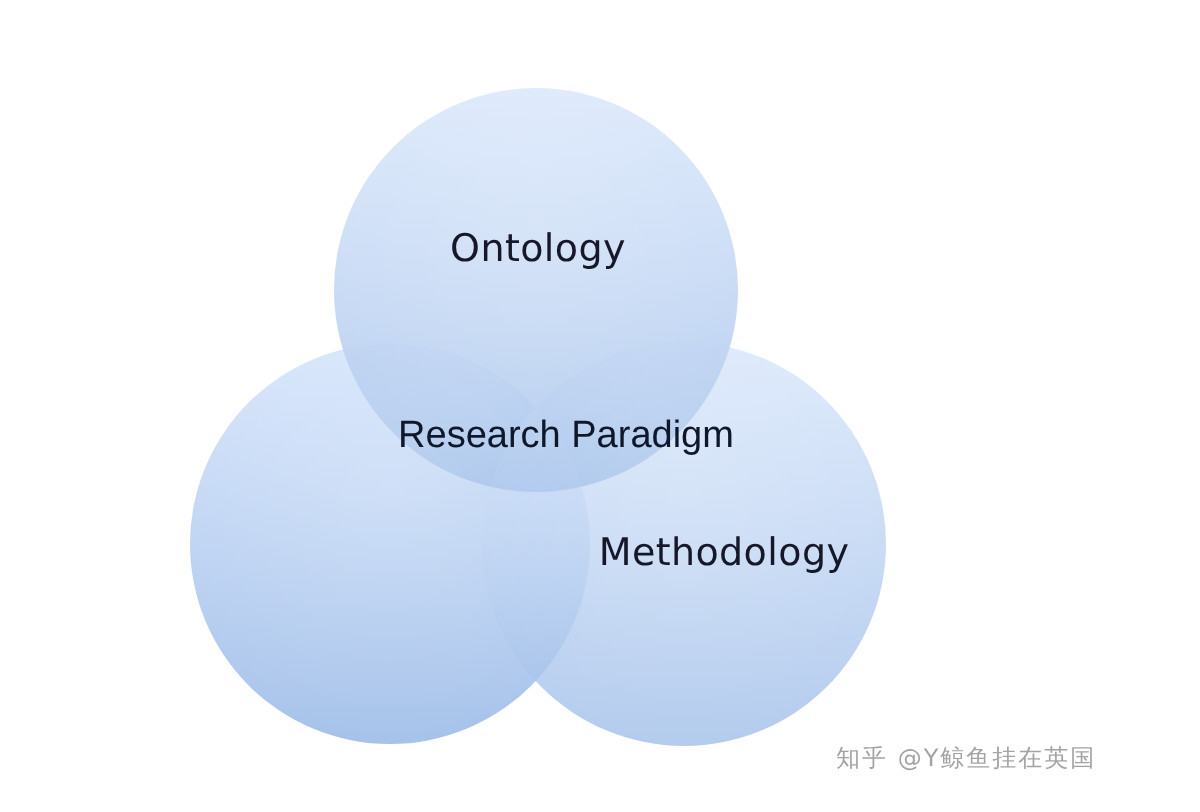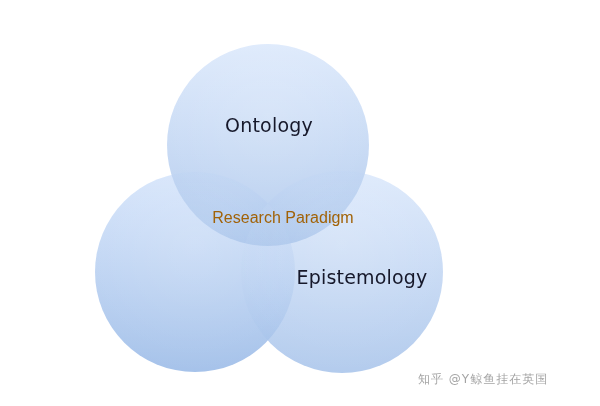--- a/index.html
+++ b/index.html
@@ -29,22 +29,22 @@
       transform: translate(-50%, -50%);
       line-height: 1;
     }
     .label.set {
       font-size: 19px;
       color: #16182a;
       letter-spacing: 0.2px;
     }
     .label.center {
       font-family: "Liberation Sans", sans-serif;
-      font-size: 16px;
-      color: #a16207;
+      font-size: 19px;
+      color: #0f172a;
     }
     .watermark {
       position: absolute;
       left: 418px;
       top: 371px;
       font-size: 12px;
       color: #9a9a9a;
       white-space: nowrap;
       letter-spacing: 1px;
       opacity: 0.9;
@@ -71,17 +71,17 @@
     <circle cx="342" cy="272" r="101" fill="url(#circGrad)" fill-opacity="0.85"></circle>
 
     <circle cx="268" cy="145" r="101" fill="url(#circGrad)" fill-opacity="0.85"></circle>
 
     <circle cx="268" cy="145" r="101" fill="url(#glow)"></circle>
     <circle cx="195" cy="272" r="100" fill="url(#glow)"></circle>
     <circle cx="342" cy="272" r="101" fill="url(#glow)"></circle>
   </svg>
 
   <div class="label set" style="left:269px; top:125px;">Ontology</div>
-  <div class="label set" style="left:362px; top:277px;">Epistemology</div>
+  <div class="label set" style="left:362px; top:277px;">Methodology</div>
   <div class="label center" style="left:283px; top:218px;">Research Paradigm</div>
 
   <div class="watermark">知乎 @Y鲸鱼挂在英国</div>
 </div>
 
 </body></html>

